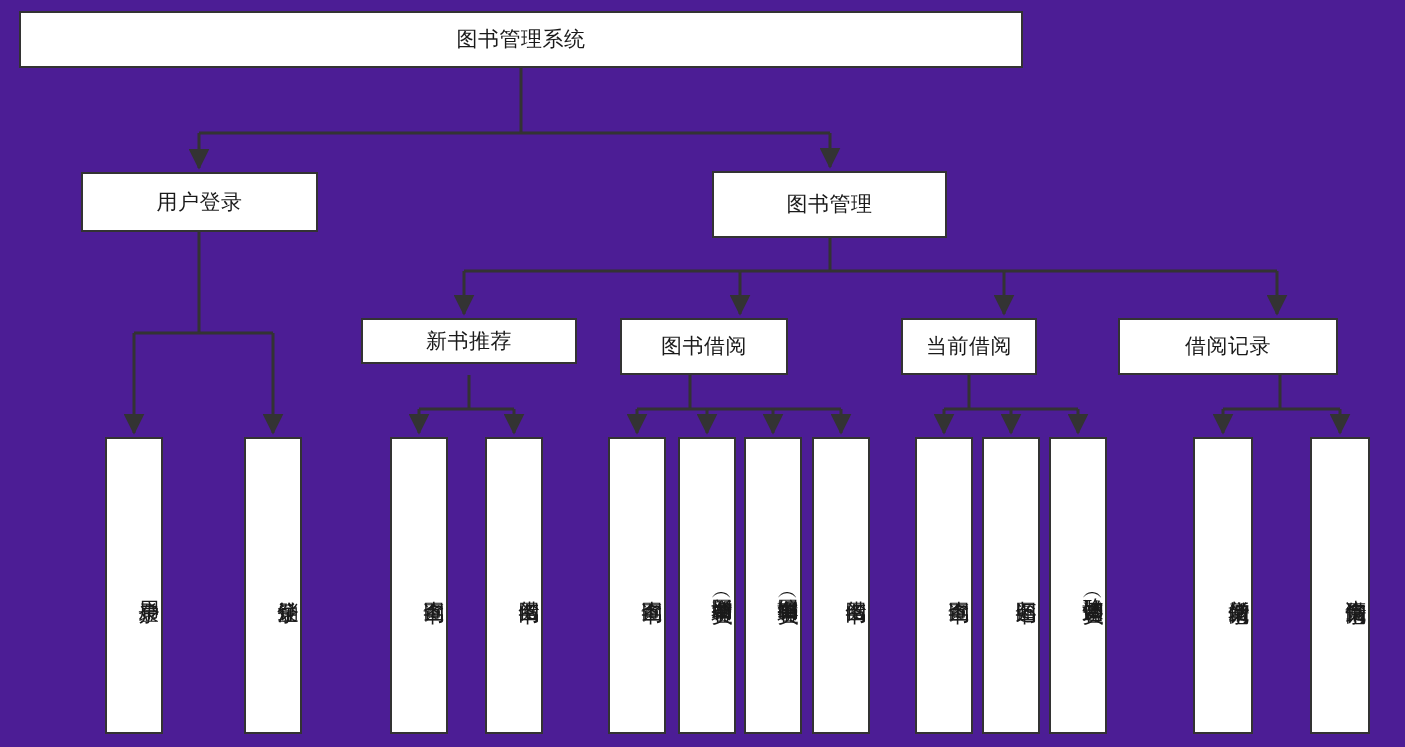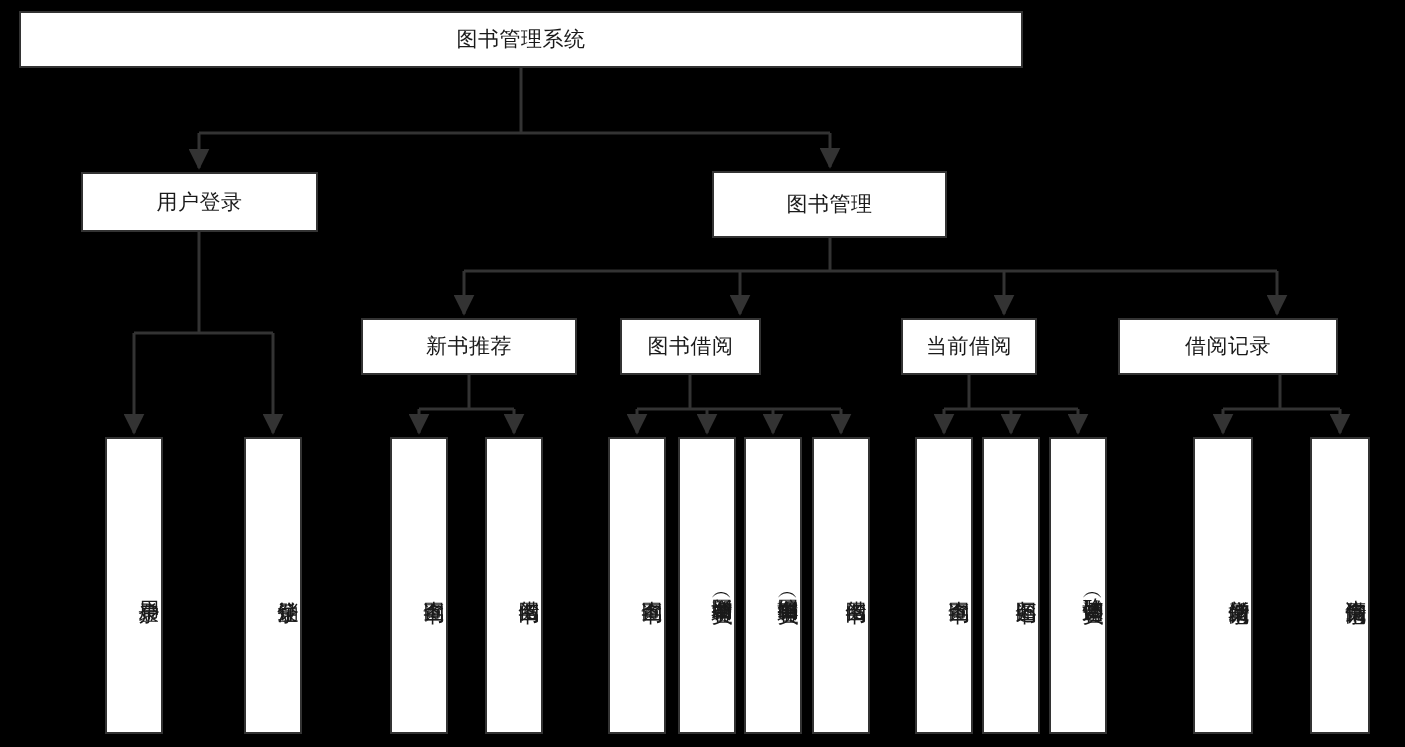--- a/index.html
+++ b/index.html
@@ -7,21 +7,21 @@
     padding: 0;
     background: #ffffff;
   }
   body {
     font-family: "DejaVu Sans", "Liberation Sans", sans-serif;
   }
   #canvas {
     position: relative;
     width: 1405px;
     height: 747px;
-    background: #000000;
+    background: #4c1d95;
     overflow: hidden;
     text-decoration: underline;
   }
   #edges {
     position: absolute;
     left: 0;
     top: 0;
     width: 1405px;
     height: 747px;
   }
@@ -123,24 +123,24 @@
     <span>图书管理系统</span>
   </div>
 
   <div class="node horiz" style="left: 81px; top: 172px; width: 237px; height: 60px;">
     <span>用户登录</span>
   </div>
   <div class="node horiz" style="left: 712px; top: 171px; width: 235px; height: 67px;">
     <span>图书管理</span>
   </div>
 
-  <div class="node horiz" style="left: 361px; top: 318px; width: 216px; height: 57px;">
+  <div class="node horiz" style="left: 361px; top: 318px; width: 216px; height: 46px;">
     <span>新书推荐</span>
   </div>
-  <div class="node horiz" style="left: 620px; top: 318px; width: 141px; height: 57px; align-items: center;">
+  <div class="node horiz" style="left: 620px; top: 318px; width: 168px; height: 57px; align-items: center;">
     <span>图书借阅</span>
   </div>
   <div class="node horiz" style="left: 901px; top: 318px; width: 136px; height: 57px; justify-content: center;">
     <span>当前借阅</span>
   </div>
   <div class="node horiz" style="left: 1118px; top: 318px; width: 220px; height: 57px;">
     <span>借阅记录</span>
   </div>
 
   <div class="node vert" style="left: 105px; top: 437px; width: 58px; height: 297px;">

